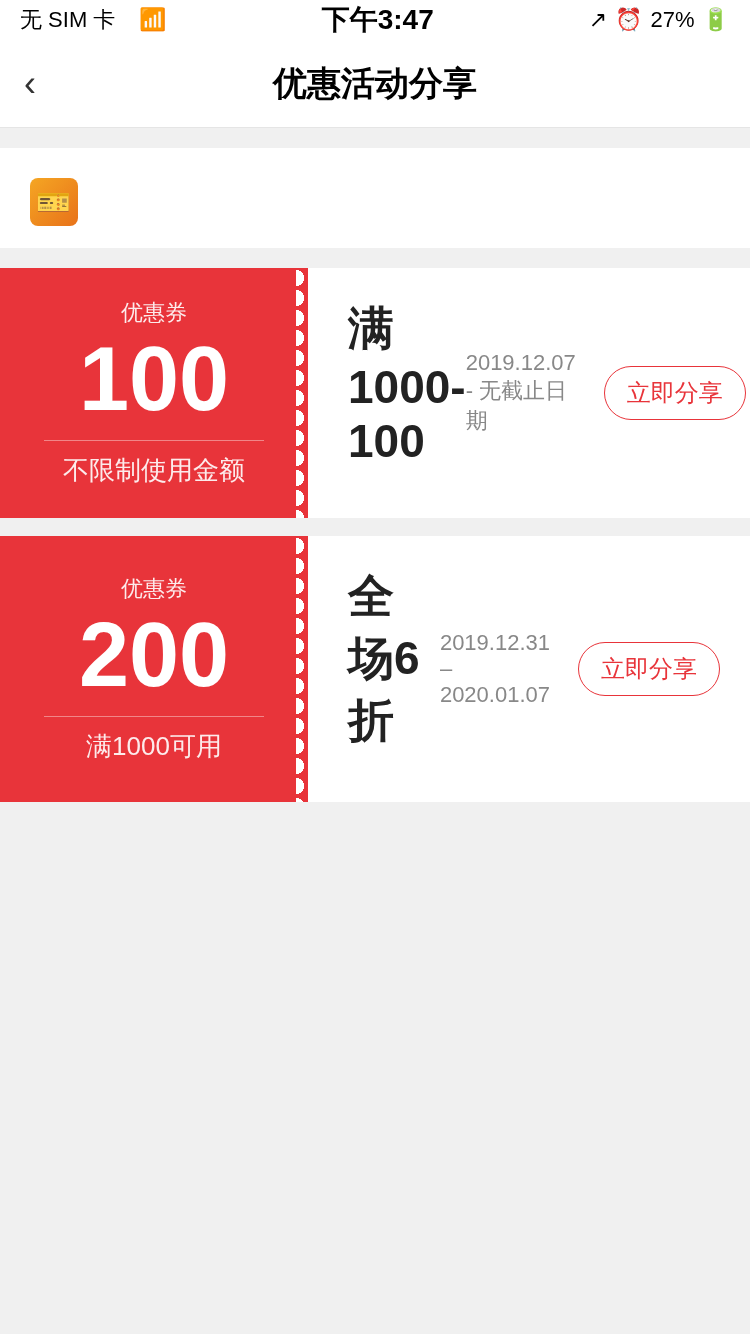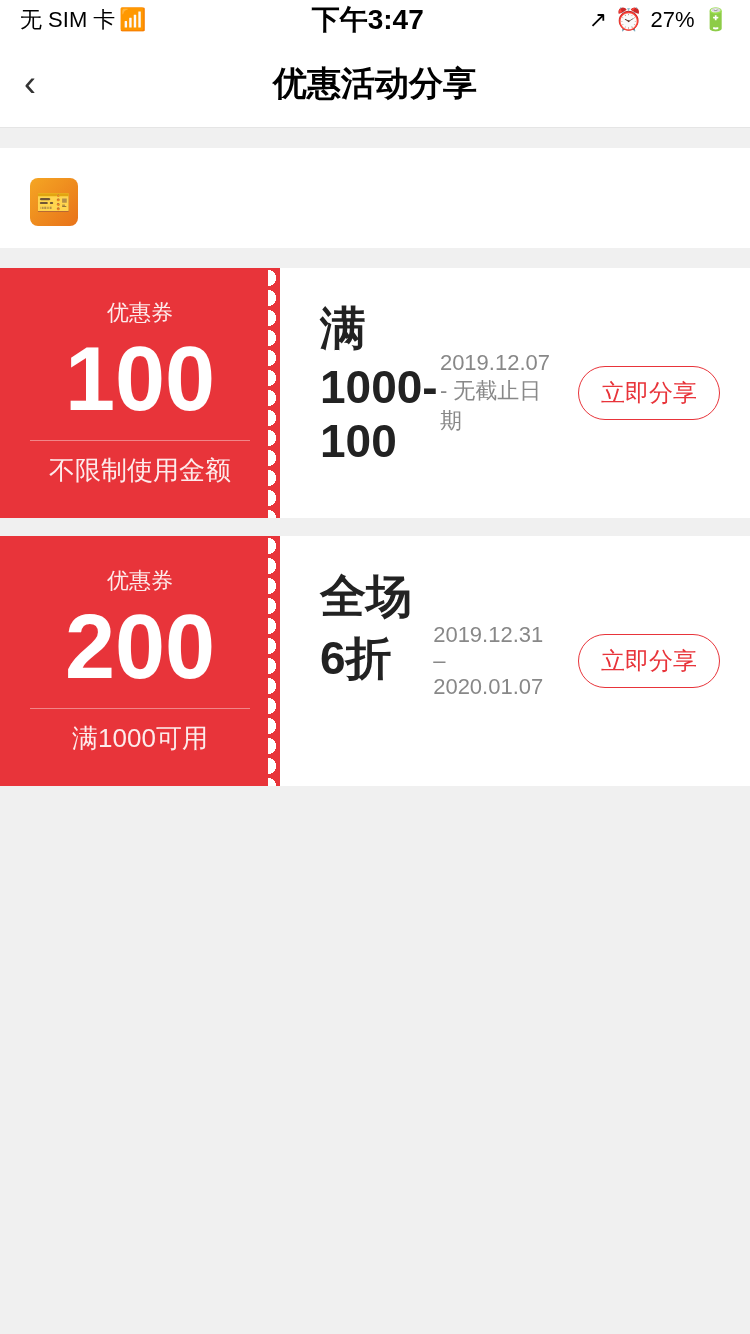--- a/index.html
+++ b/index.html
@@ -22,21 +22,21 @@
       align-items: center;
       justify-content: space-between;
       padding: 0 20px;
       font-size: 24px;
       font-weight: 500;
     }
 
     .status-left {
       display: flex;
       align-items: center;
-      gap: 4px;
+      gap: 24px;
       font-size: 22px;
     }
 
     .status-center {
       font-size: 28px;
       font-weight: 600;
     }
 
     .status-right {
       display: flex;
@@ -129,21 +129,21 @@
       background: #fff;
       display: flex;
       width: 750px;
       min-height: 200px;
       position: relative;
       overflow: visible;
     }
 
     
     .coupon-left {
-      width: 280px;
+      width: 308px;
       background: #e8343a;
       display: flex;
       flex-direction: column;
       align-items: center;
       justify-content: center;
       padding: 30px 20px;
       position: relative;
       flex-shrink: 0;
     }
 

